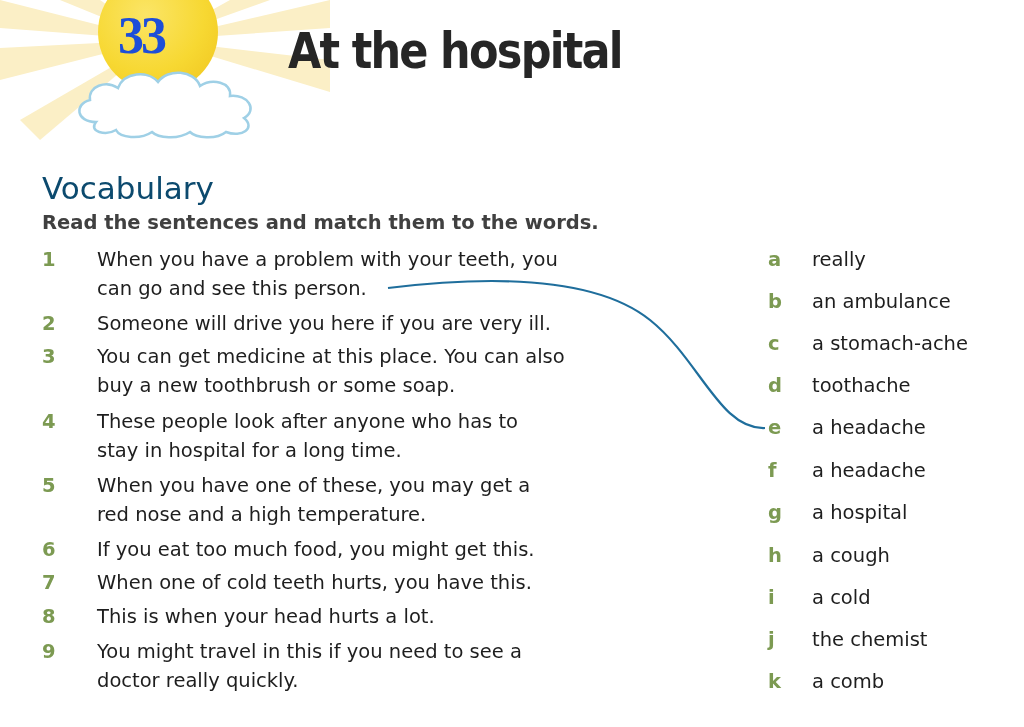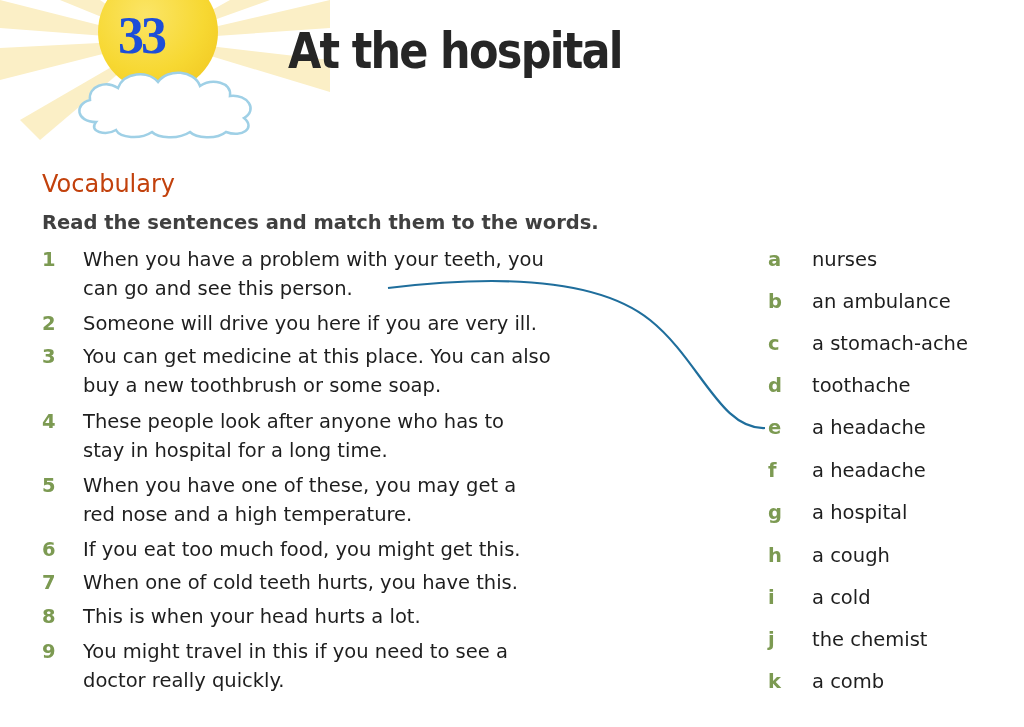--- a/index.html
+++ b/index.html
@@ -8,26 +8,26 @@
     font-family:"DejaVu Sans", "Liberation Sans", sans-serif; color:#1e1e1e;
   }
   .rays { position:absolute; left:0; top:0; width:330px; height:140px; }
   .sun-badge { position:absolute; left:98px; top:-28px; width:120px; height:120px; border-radius:50%;
     background:radial-gradient(circle at 40% 35%, #fbe566 0%, #f7d832 55%, #efc21c 100%); }
   .cloud { position:absolute; left:66px; top:52px; width:206px; height:88px; }
   .unit-number { position:absolute; left:118px; top:10px; font-family:Liberation Serif, serif; font-weight:bold;
     font-size:52px; letter-spacing:-3px; color:#1d4ed8; line-height:1; }
   .title { position:absolute; left:288px; top:26px; font-family:"DejaVu Sans", sans-serif; font-weight:bold;
     font-size:50px; letter-spacing:-2px; color:#262626; line-height:1; transform:scaleX(0.86); transform-origin:left top; }
-  .section-heading { position:absolute; left:42px; top:170px; font-size:24px; color:#c2410c; }
+  .section-heading { position:absolute; left:42px; top:170px; font-size:31px; color:#0c4a6e; }
   .instruction { position:absolute; left:42px; top:211px; font-size:19.5px; font-weight:bold; color:#404040; }
   .sentences { position:absolute; left:42px; top:245px; width:560px; }
   .sentence { position:absolute; left:0; display:flex; font-size:19.5px; line-height:29px; }
   .sentence .num { width:41px; color:#7c9a52; font-weight:bold; }
-  .sentence .text { width:510px; }
+  .sentence .text { width:510px;margin-left:14px; }
   .words { position:absolute; left:768px; top:245px; width:250px; }
   .word { position:absolute; left:0; display:flex; font-size:19.5px; line-height:29px; }
   .word .letter { width:44px; color:#7c9a52; font-weight:bold; }
   .match-line { position:absolute; left:0; top:0; width:1024px; height:727px; pointer-events:none; }
 </style>
 </head>
 <body>
 
 <svg class="rays" viewBox="0 0 330 140">
   <g fill="#fbefc6">
@@ -108,21 +108,21 @@
     <span class="text">
         <div>You might travel in this if you need to see a</div>
         <div>doctor really quickly.</div>
       </span>
   </div>
 </div>
 
 <div class="words">
   <div class="word" style="top:0px">
       <span class="letter">a</span>
-      <span>nurses</span>
+      <span>really</span>
     </div>
   <div class="word" style="top:42px">
       <span class="letter">b</span>
       <span>an ambulance</span>
     </div>
   <div class="word" style="top:84px">
       <span class="letter">c</span>
       <span>a stomach-ache</span>
     </div>
   <div class="word" style="top:126px">

